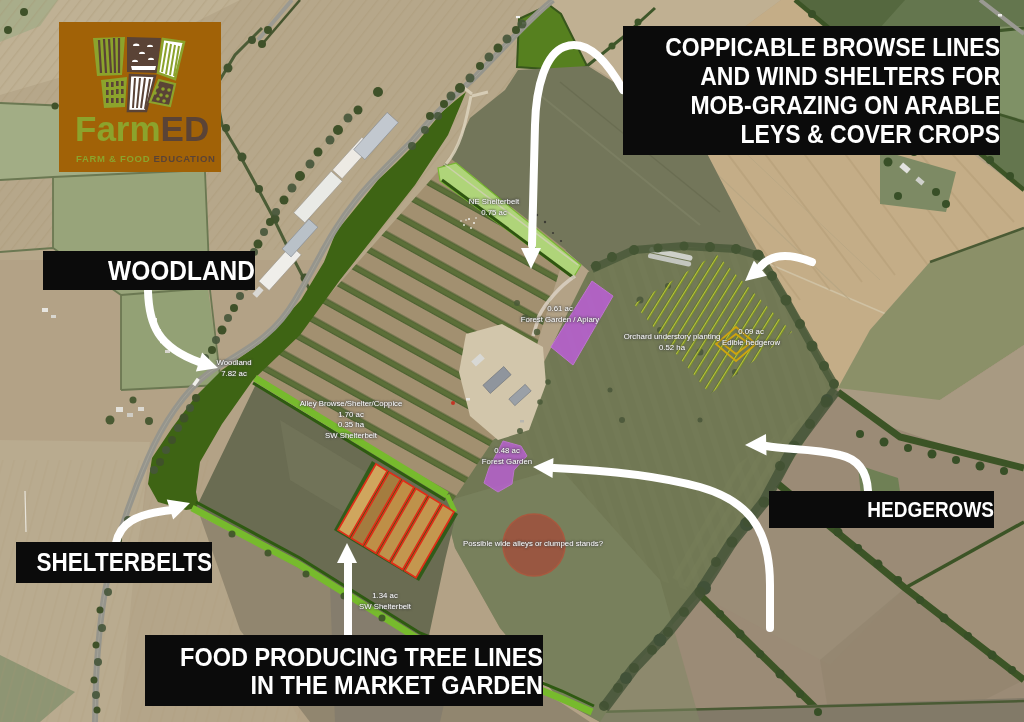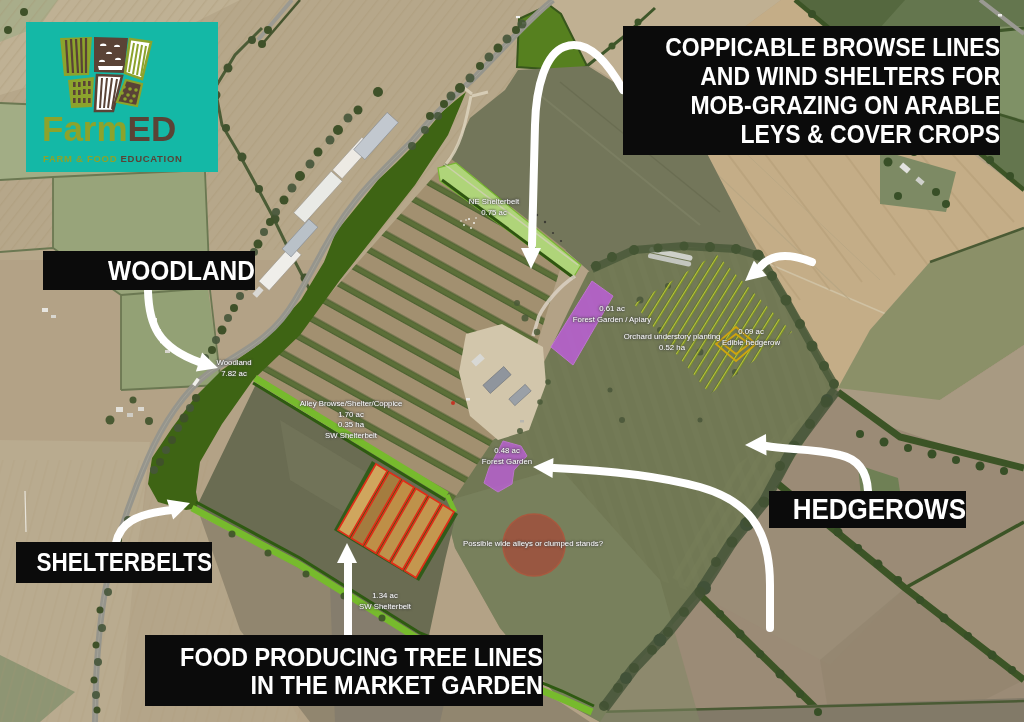--- a/index.html
+++ b/index.html
@@ -432,21 +432,21 @@
 <polygon points="190,503 173.2,519.5 166.8,499.5"></polygon>
 <polygon points="531,269 521,248 541,248"></polygon>
 <polygon points="745,281 753.9,260.4 766.7,275.8"></polygon>
 <polygon points="745,445 766,434 766.5,455.5"></polygon>
 <polygon points="533,467 553.5,458 552.5,478"></polygon>
 <polygon points="347,543 337,563 357,563"></polygon>
 </g>
 </svg>
 
 <div class="sm" style="left:494px;top:207px">NE Shelterbelt<br>0.75 ac</div>
-<div class="sm" style="left:612px;top:314px">0.61 ac<br>Forest Garden / Apiary</div>
+<div class="sm" style="left:560px;top:314px">0.61 ac<br>Forest Garden / Apiary</div>
 <div class="sm" style="left:672px;top:342px">Orchard understory planting<br>0.52 ha</div>
 <div class="sm" style="left:751px;top:337px">0.09 ac<br>Edible hedgerow</div>
 <div class="sm" style="left:234px;top:368px">Woodland<br>7.82 ac</div>
 <div class="sm" style="left:351px;top:420px">Alley Browse/Shelter/Coppice<br>1.70 ac<br>0.35 ha<br>SW Shelterbelt</div>
 <div class="sm" style="left:385px;top:601px">1.34 ac<br>SW Shelterbelt</div>
 <div class="sm" style="left:507px;top:456px">0.48 ac<br>Forest Garden</div>
 <div class="sm" style="left:533px;top:544px">Possible wide alleys or clumped stands?</div>
 
 <div class="box" style="left:623px;top:26px;width:377px;height:129px;font-size:23px;line-height:29px">
 <div>COPPICABLE BROWSE LINES</div>
@@ -457,25 +457,25 @@
 <div class="box" style="left:43px;top:251px;width:212px;height:39px;font-size:24.5px">
       <div>WOODLAND</div>
     </div>
 <div class="box" style="left:145px;top:635px;width:398px;height:71px;font-size:23.5px;line-height:28px">
 <div>FOOD PRODUCING TREE LINES</div>
       <div>IN THE MARKET GARDEN</div>
     </div>
 <div class="box" style="left:16px;top:542px;width:196px;height:41px;font-size:22.5px">
       <div>SHELTERBELTS</div>
     </div>
-<div class="box" style="left:769px;top:491px;width:197px;height:37px;font-size:26px">
+<div class="box" style="left:769px;top:491px;width:225px;height:37px;font-size:19px">
       <div>HEDGEROWS</div>
     </div>
 
-<div style="position:absolute;left:26px;top:22px;width:192px;height:150px;background:#14b8a6">
+<div style="position:absolute;left:59px;top:22px;width:162px;height:150px;background:#a16207">
 <svg width="162" height="150" viewBox="0 0 162 150">
 <g>
 
 <polygon points="34,16 66,15 63,53 38,54" fill="#8ca32c"></polygon>
 <g stroke="#5a4336" stroke-width="2.2">
 <line x1="40" y1="18" x2="42" y2="51"></line>
             <line x1="45" y1="17" x2="47" y2="51"></line>
             <line x1="50" y1="17" x2="52" y2="51"></line>
             <line x1="55" y1="16" x2="56" y2="51"></line>
             <line x1="60" y1="16" x2="60" y2="51"></line>

